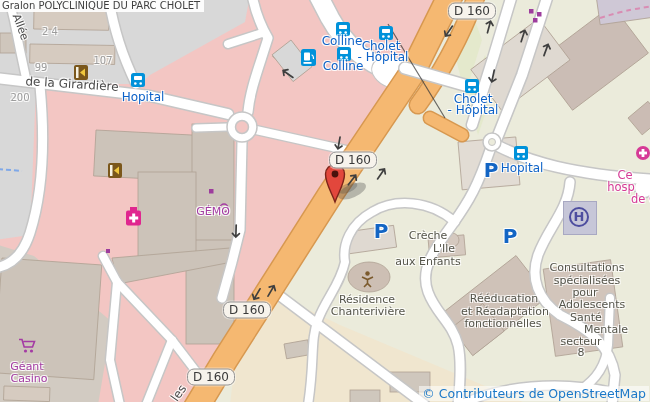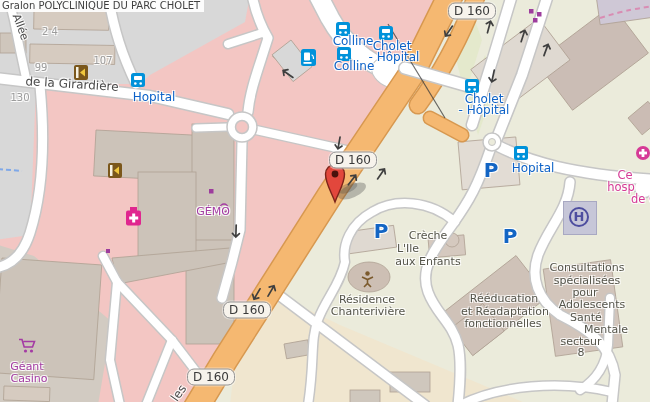--- a/index.html
+++ b/index.html
@@ -3,21 +3,21 @@
 <meta charset="utf-8">
 <style>
   html,body{margin:0;padding:0;}
   #map{position:relative;width:650px;height:402px;overflow:hidden;
        font-family:"DejaVu Sans",sans-serif;background:#F3C6C3;}
   #map svg.base{position:absolute;left:0;top:0;}
   .lbl{position:absolute;white-space:nowrap;transform:translate(-50%,-50%);
        text-shadow:-1px -1px 0 rgba(255,255,255,.85),1px -1px 0 rgba(255,255,255,.85),
                    -1px 1px 0 rgba(255,255,255,.85),1px 1px 0 rgba(255,255,255,.85);
        font-size:11px;color:#54544A;pointer-events:none;}
-  .blue{color:#0D62C8;font-size:12px;margin-left:11px;}
+  .blue{color:#0D62C8;font-size:12px;}
   .purple{color:#A43BA4;}
   .magenta{color:#D63A96;font-size:11.5px;}
   .hn{color:#9C9C9C;font-size:10px;}
   .street{color:#4A4A4A;font-size:12px;}
   .psym{color:#1365C4;font-size:20px;font-weight:bold;}
   .badge{position:absolute;transform:translate(-50%,-50%);background:#F7F3EC;
          border:1px solid #949494;border-radius:7px;padding:0px 5px 1px 5px;
          font-size:12px;color:#3A3A3A;box-shadow:0 0 0 1px rgba(255,255,255,.4);}
   .icon{position:absolute;pointer-events:none;}
   #title{position:absolute;left:0;top:0;background:rgba(255,255,255,.92);
@@ -336,21 +336,21 @@
         <circle cx="10" cy="7" r="7" fill="#D63A96"></circle>
         <rect x="8.6" y="3" width="2.8" height="8" fill="#fff"></rect>
         <rect x="6" y="5.6" width="8" height="2.8" fill="#fff"></rect>
       </svg>
 </div>
 
 <div class="lbl purple" style="left:213px;top:211px;">GÉMO</div>
 <div class="lbl purple" style="left:27px;top:366px;">Géant</div>
 <div class="lbl purple" style="left:29px;top:378px;">Casino</div>
 <div class="lbl" style="left:428px;top:235px;">Crèche</div>
-<div class="lbl" style="left:408px;top:248px;">L'Ile</div>
+<div class="lbl" style="left:444px;top:248px;">L'Ile</div>
 <div class="lbl" style="left:428px;top:261px;">aux Enfants</div>
 <div class="lbl" style="left:367px;top:299px;">Résidence</div>
 <div class="lbl" style="left:368px;top:311px;">Chanterivière</div>
 <div class="lbl" style="left:504px;top:298px;text-align:center;">Rééducation</div>
 <div class="lbl" style="left:505px;top:311px;">et Réadaptation</div>
 <div class="lbl" style="left:503px;top:323px;">fonctionnelles</div>
 <div class="lbl" style="left:587px;top:267px;">Consultations</div>
 <div class="lbl" style="left:587px;top:280px;">spécialisées</div>
 <div class="lbl" style="left:585px;top:292px;">pour</div>
 <div class="lbl" style="left:592px;top:304px;">Adolescents</div>
@@ -361,17 +361,18 @@
 <div class="lbl magenta" style="left:625px;top:175px;">Ce</div>
 <div class="lbl magenta" style="left:621px;top:187px;">hosp</div>
 <div class="lbl magenta" style="left:626px;top:199px;padding-left:36px;">de C</div>
 
 <div class="lbl street" style="left:72px;top:84px;transform:translate(-50%,-50%) rotate(3.5deg);">de la Girardière</div>
 <div class="lbl street rot" style="left:22px;top:12px;transform:rotate(70deg);font-size:11px;">Allée</div>
 <div class="lbl street rot" style="left:168px;top:396px;transform:rotate(-55deg);">les</div>
 <div class="lbl hn" style="left:50px;top:31px;">2 4</div>
 <div class="lbl hn" style="left:103px;top:60px;">107</div>
 <div class="lbl hn" style="left:41px;top:67px;">99</div>
-<div class="lbl hn" style="left:20px;top:97px;">130</div>
+<div class="lbl hn" style="left:20px;top:97px;">200</div>
 
 <div id="title">Gralon POLYCLINIQUE DU PARC CHOLET</div>
+<div id="attrib">© Contributeurs de OpenStreetMap</div>
 
 </div>
 
 </body></html>

